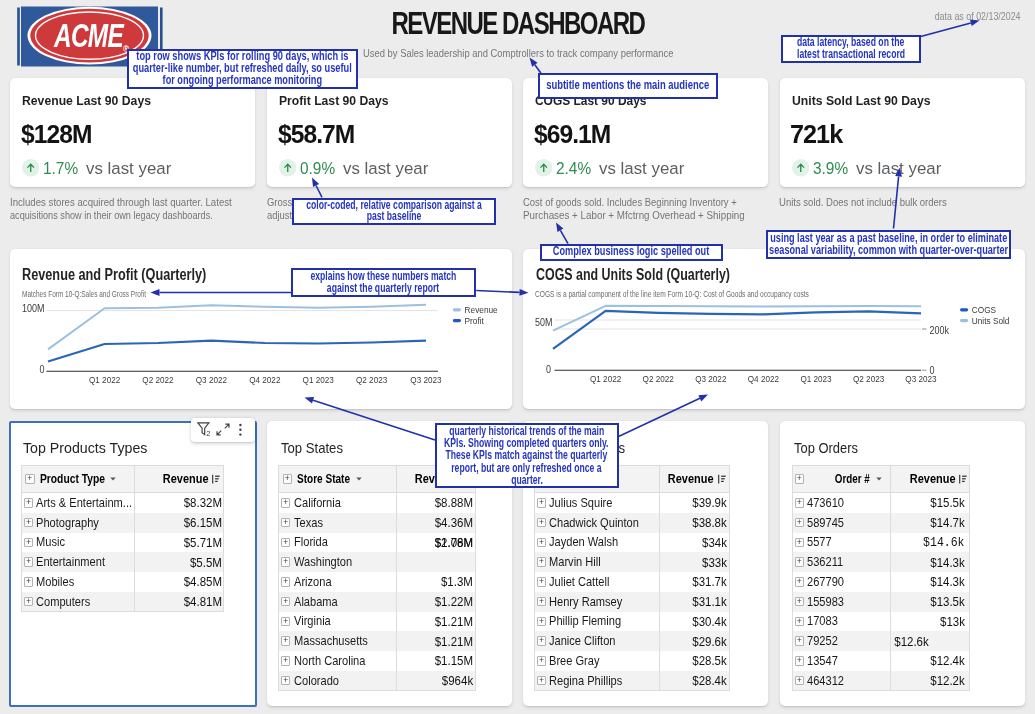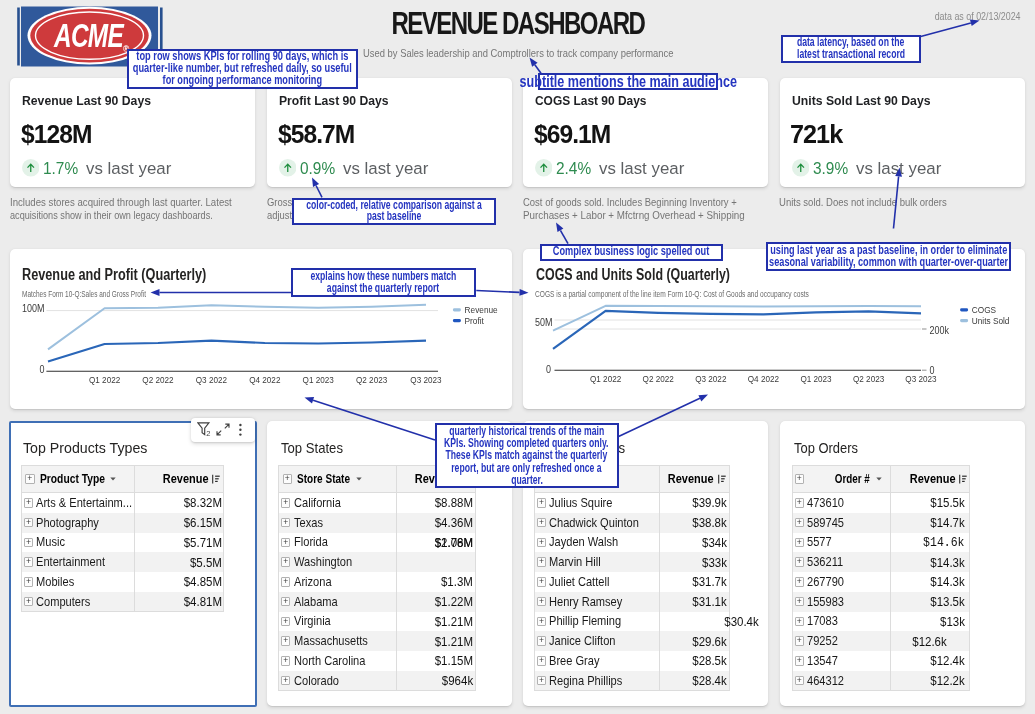--- a/index.html
+++ b/index.html
@@ -365,21 +365,21 @@
     <span style="margin-left:3.3px;font-size:12.6px;color:#1a1a1a;display:inline-block;transform:scaleX(0.88);transform-origin:left center;white-space:nowrap;">Henry Ramsey</span>
   </div>
 <div style="position:absolute;left:659.4px;top:591.8px;width:67.6px;height:19.75px;display:flex;align-items:center;justify-content:flex-end;z-index:5;">
     <span style="font-size:12.9px;font-weight:500;color:#111;display:inline-block;transform:scaleX(0.89);transform-origin:right center;white-space:nowrap;">$31.1k</span>
   </div>
 <div style="position:absolute;left:534px;top:611.5px;width:195.5px;height:19.75px;background:#ffffff;z-index:1;"></div>
 <div style="position:absolute;left:536.8px;top:611.5px;width:121.4px;height:19.75px;display:flex;align-items:center;z-index:5;overflow:hidden;">
     <span style="display:inline-flex;align-items:center;justify-content:center;flex:none;width:9.3px;height:9.3px;border:1px solid #b2b2b2;background:#fcfcfc;border-radius:1px;color:#3a3a3a;font-size:8.5px;line-height:7.300000000000001px;">+</span>
     <span style="margin-left:3.3px;font-size:12.6px;color:#1a1a1a;display:inline-block;transform:scaleX(0.88);transform-origin:left center;white-space:nowrap;">Phillip Fleming</span>
   </div>
-<div style="position:absolute;left:659.4px;top:611.5px;width:67.6px;height:19.75px;display:flex;align-items:center;justify-content:flex-end;z-index:5;margin-left:32px;">
+<div style="position:absolute;left:659.4px;top:611.5px;width:67.6px;height:19.75px;display:flex;align-items:center;justify-content:flex-end;z-index:5;">
     <span style="font-size:12.9px;font-weight:500;color:#111;display:inline-block;transform:scaleX(0.89);transform-origin:right center;white-space:nowrap;">$30.4k</span>
   </div>
 <div style="position:absolute;left:534px;top:631.2px;width:195.5px;height:19.75px;background:#f2f2f2;z-index:1;"></div>
 <div style="position:absolute;left:536.8px;top:631.2px;width:121.4px;height:19.75px;display:flex;align-items:center;z-index:5;overflow:hidden;">
     <span style="display:inline-flex;align-items:center;justify-content:center;flex:none;width:9.3px;height:9.3px;border:1px solid #b2b2b2;background:#fcfcfc;border-radius:1px;color:#3a3a3a;font-size:8.5px;line-height:7.300000000000001px;">+</span>
     <span style="margin-left:3.3px;font-size:12.6px;color:#1a1a1a;display:inline-block;transform:scaleX(0.88);transform-origin:left center;white-space:nowrap;">Janice Clifton</span>
   </div>
 <div style="position:absolute;left:659.4px;top:631.2px;width:67.6px;height:19.75px;display:flex;align-items:center;justify-content:flex-end;z-index:5;">
     <span style="font-size:12.9px;font-weight:500;color:#111;display:inline-block;transform:scaleX(0.89);transform-origin:right center;white-space:nowrap;">$29.6k</span>
   </div>
@@ -473,21 +473,21 @@
     <span style="margin-left:3.3px;font-size:12.6px;color:#1a1a1a;display:inline-block;transform:scaleX(0.88);transform-origin:left center;white-space:nowrap;">17083</span>
   </div>
 <div style="position:absolute;left:890.0px;top:611.5px;width:74.9px;height:19.75px;display:flex;align-items:center;justify-content:flex-end;z-index:5;">
     <span style="font-size:12.9px;font-weight:500;color:#111;display:inline-block;transform:scaleX(0.89);transform-origin:right center;white-space:nowrap;">$13k</span>
   </div>
 <div style="position:absolute;left:791.8px;top:631.2px;width:178.7px;height:19.75px;background:#f2f2f2;z-index:1;"></div>
 <div style="position:absolute;left:794.5999999999999px;top:631.2px;width:94.2px;height:19.75px;display:flex;align-items:center;z-index:5;overflow:hidden;">
     <span style="display:inline-flex;align-items:center;justify-content:center;flex:none;width:9.3px;height:9.3px;border:1px solid #b2b2b2;background:#fcfcfc;border-radius:1px;color:#3a3a3a;font-size:8.5px;line-height:7.300000000000001px;">+</span>
     <span style="margin-left:3.3px;font-size:12.6px;color:#1a1a1a;display:inline-block;transform:scaleX(0.88);transform-origin:left center;white-space:nowrap;">79252</span>
   </div>
-<div style="position:absolute;left:890.0px;top:631.2px;width:74.9px;height:19.75px;display:flex;align-items:center;justify-content:center;z-index:5;">
+<div style="position:absolute;left:890.0px;top:631.2px;width:74.9px;height:19.75px;display:flex;align-items:center;justify-content:flex-start;z-index:5;">
     <span style="font-size:12.9px;font-weight:500;color:#111;display:inline-block;transform:scaleX(0.89);transform-origin:right center;white-space:nowrap;">$12.6k</span>
   </div>
 <div style="position:absolute;left:791.8px;top:651.0px;width:178.7px;height:19.75px;background:#ffffff;z-index:1;"></div>
 <div style="position:absolute;left:794.5999999999999px;top:651.0px;width:94.2px;height:19.75px;display:flex;align-items:center;z-index:5;overflow:hidden;">
     <span style="display:inline-flex;align-items:center;justify-content:center;flex:none;width:9.3px;height:9.3px;border:1px solid #b2b2b2;background:#fcfcfc;border-radius:1px;color:#3a3a3a;font-size:8.5px;line-height:7.300000000000001px;">+</span>
     <span style="margin-left:3.3px;font-size:12.6px;color:#1a1a1a;display:inline-block;transform:scaleX(0.88);transform-origin:left center;white-space:nowrap;">13547</span>
   </div>
 <div style="position:absolute;left:890.0px;top:651.0px;width:74.9px;height:19.75px;display:flex;align-items:center;justify-content:flex-end;z-index:5;">
     <span style="font-size:12.9px;font-weight:500;color:#111;display:inline-block;transform:scaleX(0.89);transform-origin:right center;white-space:nowrap;">$12.4k</span>
   </div>
@@ -512,39 +512,39 @@
       <circle cx="1.4" cy="2" r="1.2" fill="#404040"></circle>
       <circle cx="1.4" cy="6.8" r="1.2" fill="#404040"></circle>
       <circle cx="1.4" cy="11.6" r="1.2" fill="#404040"></circle>
     </svg>
   </div>
 <div class="note" style="left:127px;top:49.2px;width:230.5px;height:39.7px;font-size:12px;">
     <span style="transform:scaleX(0.7717);transform-origin:center top;line-height:11.7px;">top row shows KPIs for rolling 90 days, which is</span>
     <span style="transform:scaleX(0.7697);transform-origin:center top;line-height:11.7px;">quarter-like number, but refreshed daily, so useful</span>
     <span style="transform:scaleX(0.7644);transform-origin:center top;line-height:11.7px;">for ongoing performance monitoring</span>
   </div>
-<div class="note" style="left:538px;top:73.3px;width:180px;height:17px;font-size:16px;">
+<div class="note" style="left:538px;top:73.3px;width:180px;height:26px;font-size:12px;">
     <span style="transform:scaleX(0.7860);transform-origin:center top;line-height:11.7px;">subtitle mentions the main audience</span>
   </div>
 <div class="note" style="left:780.5px;top:35.2px;width:140.5px;height:28px;font-size:12px;">
     <span style="transform:scaleX(0.7200);transform-origin:center top;line-height:11.7px;">data latency, based on the</span>
     <span style="transform:scaleX(0.7200);transform-origin:center top;line-height:11.7px;">latest transactional record</span>
   </div>
 <div class="note" style="left:292.2px;top:197.6px;width:204px;height:27.6px;font-size:12px;">
     <span style="transform:scaleX(0.7200);transform-origin:center top;line-height:11.7px;">color-coded, relative comparison against a</span>
     <span style="transform:scaleX(0.7200);transform-origin:center top;line-height:11.7px;">past baseline</span>
   </div>
 <div class="note" style="left:540px;top:243.9px;width:182.6px;height:16.8px;font-size:12px;">
     <span style="transform:scaleX(0.7670);transform-origin:center top;line-height:11.7px;">Complex business logic spelled out</span>
   </div>
 <div class="note" style="left:290.5px;top:267.8px;width:185.5px;height:29.5px;font-size:12px;">
     <span style="transform:scaleX(0.7200);transform-origin:center top;line-height:11.7px;">explains how these numbers match</span>
     <span style="transform:scaleX(0.7200);transform-origin:center top;line-height:11.7px;">against the quarterly report</span>
   </div>
-<div class="note" style="left:765.8px;top:242px;width:245.5px;height:29px;font-size:12px;">
+<div class="note" style="left:765.8px;top:230px;width:245.5px;height:29px;font-size:12px;">
     <span style="transform:scaleX(0.7610);transform-origin:center top;line-height:11.7px;">using last year as a past baseline, in order to eliminate</span>
     <span style="transform:scaleX(0.7631);transform-origin:center top;line-height:11.7px;">seasonal variability, common with quarter-over-quarter</span>
   </div>
 <div class="note" style="left:434.7px;top:423.3px;width:184px;height:64.5px;font-size:12px;">
     <span style="transform:scaleX(0.7200);transform-origin:center top;line-height:12.4px;">quarterly historical trends of the main</span>
     <span style="transform:scaleX(0.7200);transform-origin:center top;line-height:12.4px;">KPIs. Showing completed quarters only.</span>
     <span style="transform:scaleX(0.7200);transform-origin:center top;line-height:12.4px;">These KPIs match against the quarterly</span>
     <span style="transform:scaleX(0.7200);transform-origin:center top;line-height:12.4px;">report, but are only refreshed once a</span>
     <span style="transform:scaleX(0.7200);transform-origin:center top;line-height:12.4px;">quarter.</span>
   </div>

